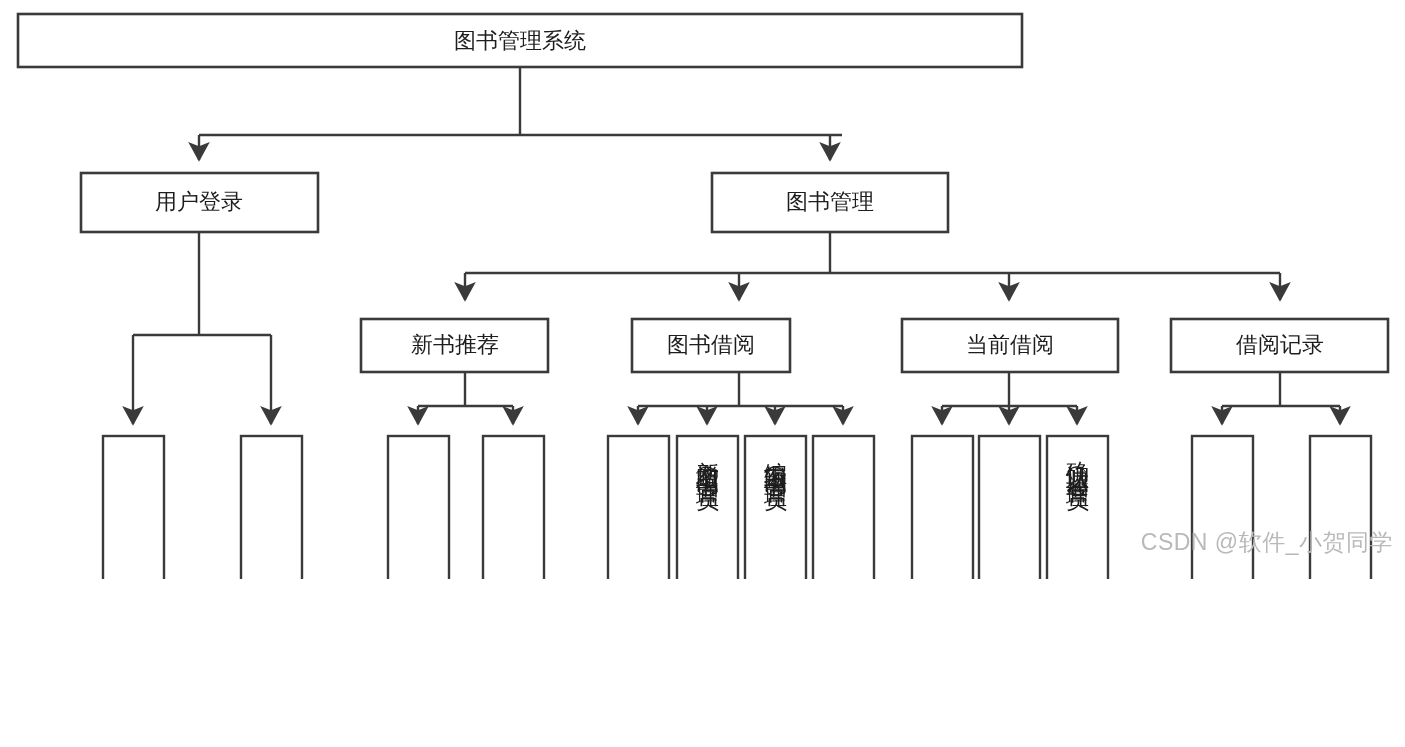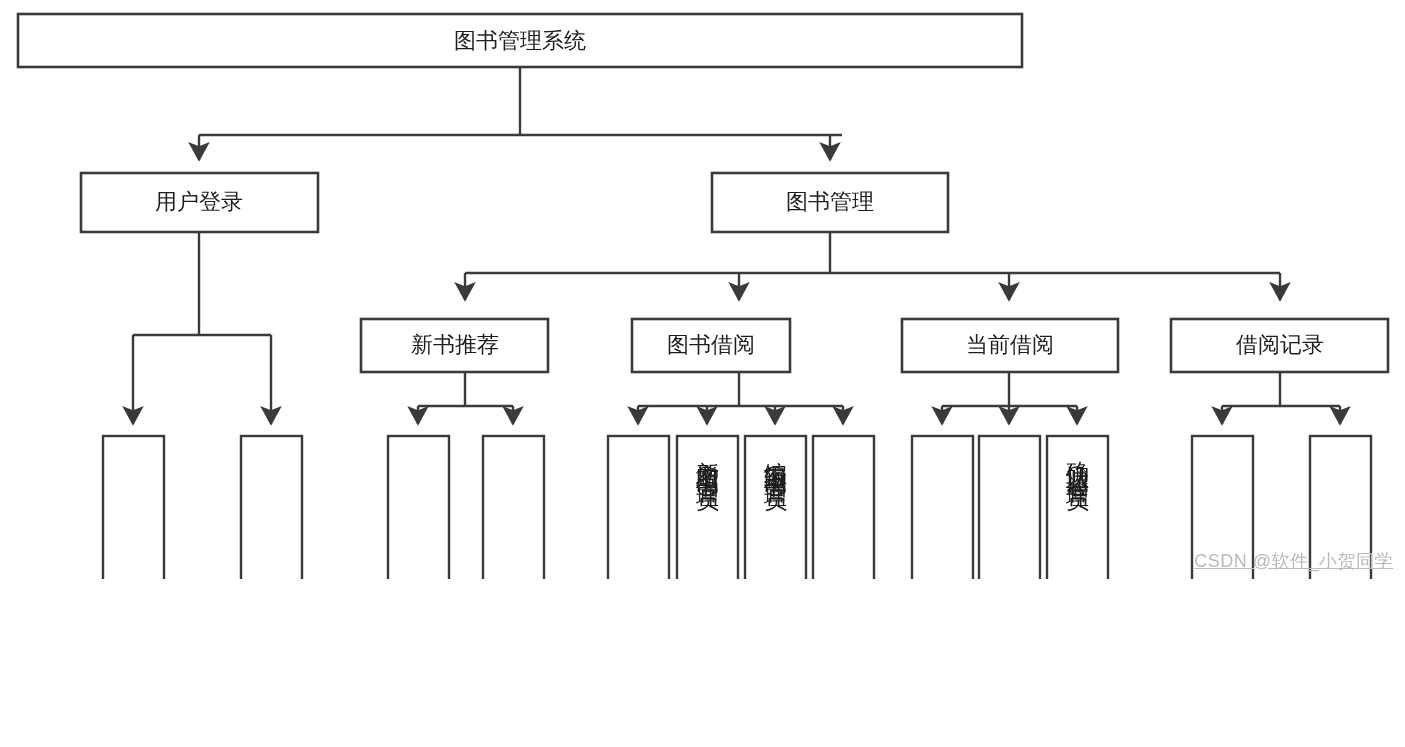--- a/index.html
+++ b/index.html
@@ -65,28 +65,27 @@
     font-family: "Liberation Sans", "DejaVu Sans", sans-serif;
     font-size: 23px;
     line-height: 1.18;
     letter-spacing: 4px;
     color: #1d1d1d;
     white-space: nowrap;
   }
   .watermark {
     position: absolute;
     right: 12px;
-    bottom: 6px;
-    font-family: "Liberation Sans", "DejaVu Sans", sans-serif;
-    font-size: 18px;
+    bottom: 21px;
+    font-family: "Liberation Sans", "DejaVu Sans", sans-serif;
+    font-size: 23px;
     color: #b9b9b9;
     letter-spacing: 0.5px;
     white-space: nowrap;
     pointer-events: none;
-    text-decoration: underline;
   }
 </style>
 </head>
 <body>
 
 <div id="diagram-root">
 
   <svg class="flow" viewBox="0 0 1405 747">
     <defs>
       <marker id="arrow" viewBox="0 0 12 12" refX="10" refY="6" markerWidth="9" markerHeight="9" orient="auto-start-reverse">

